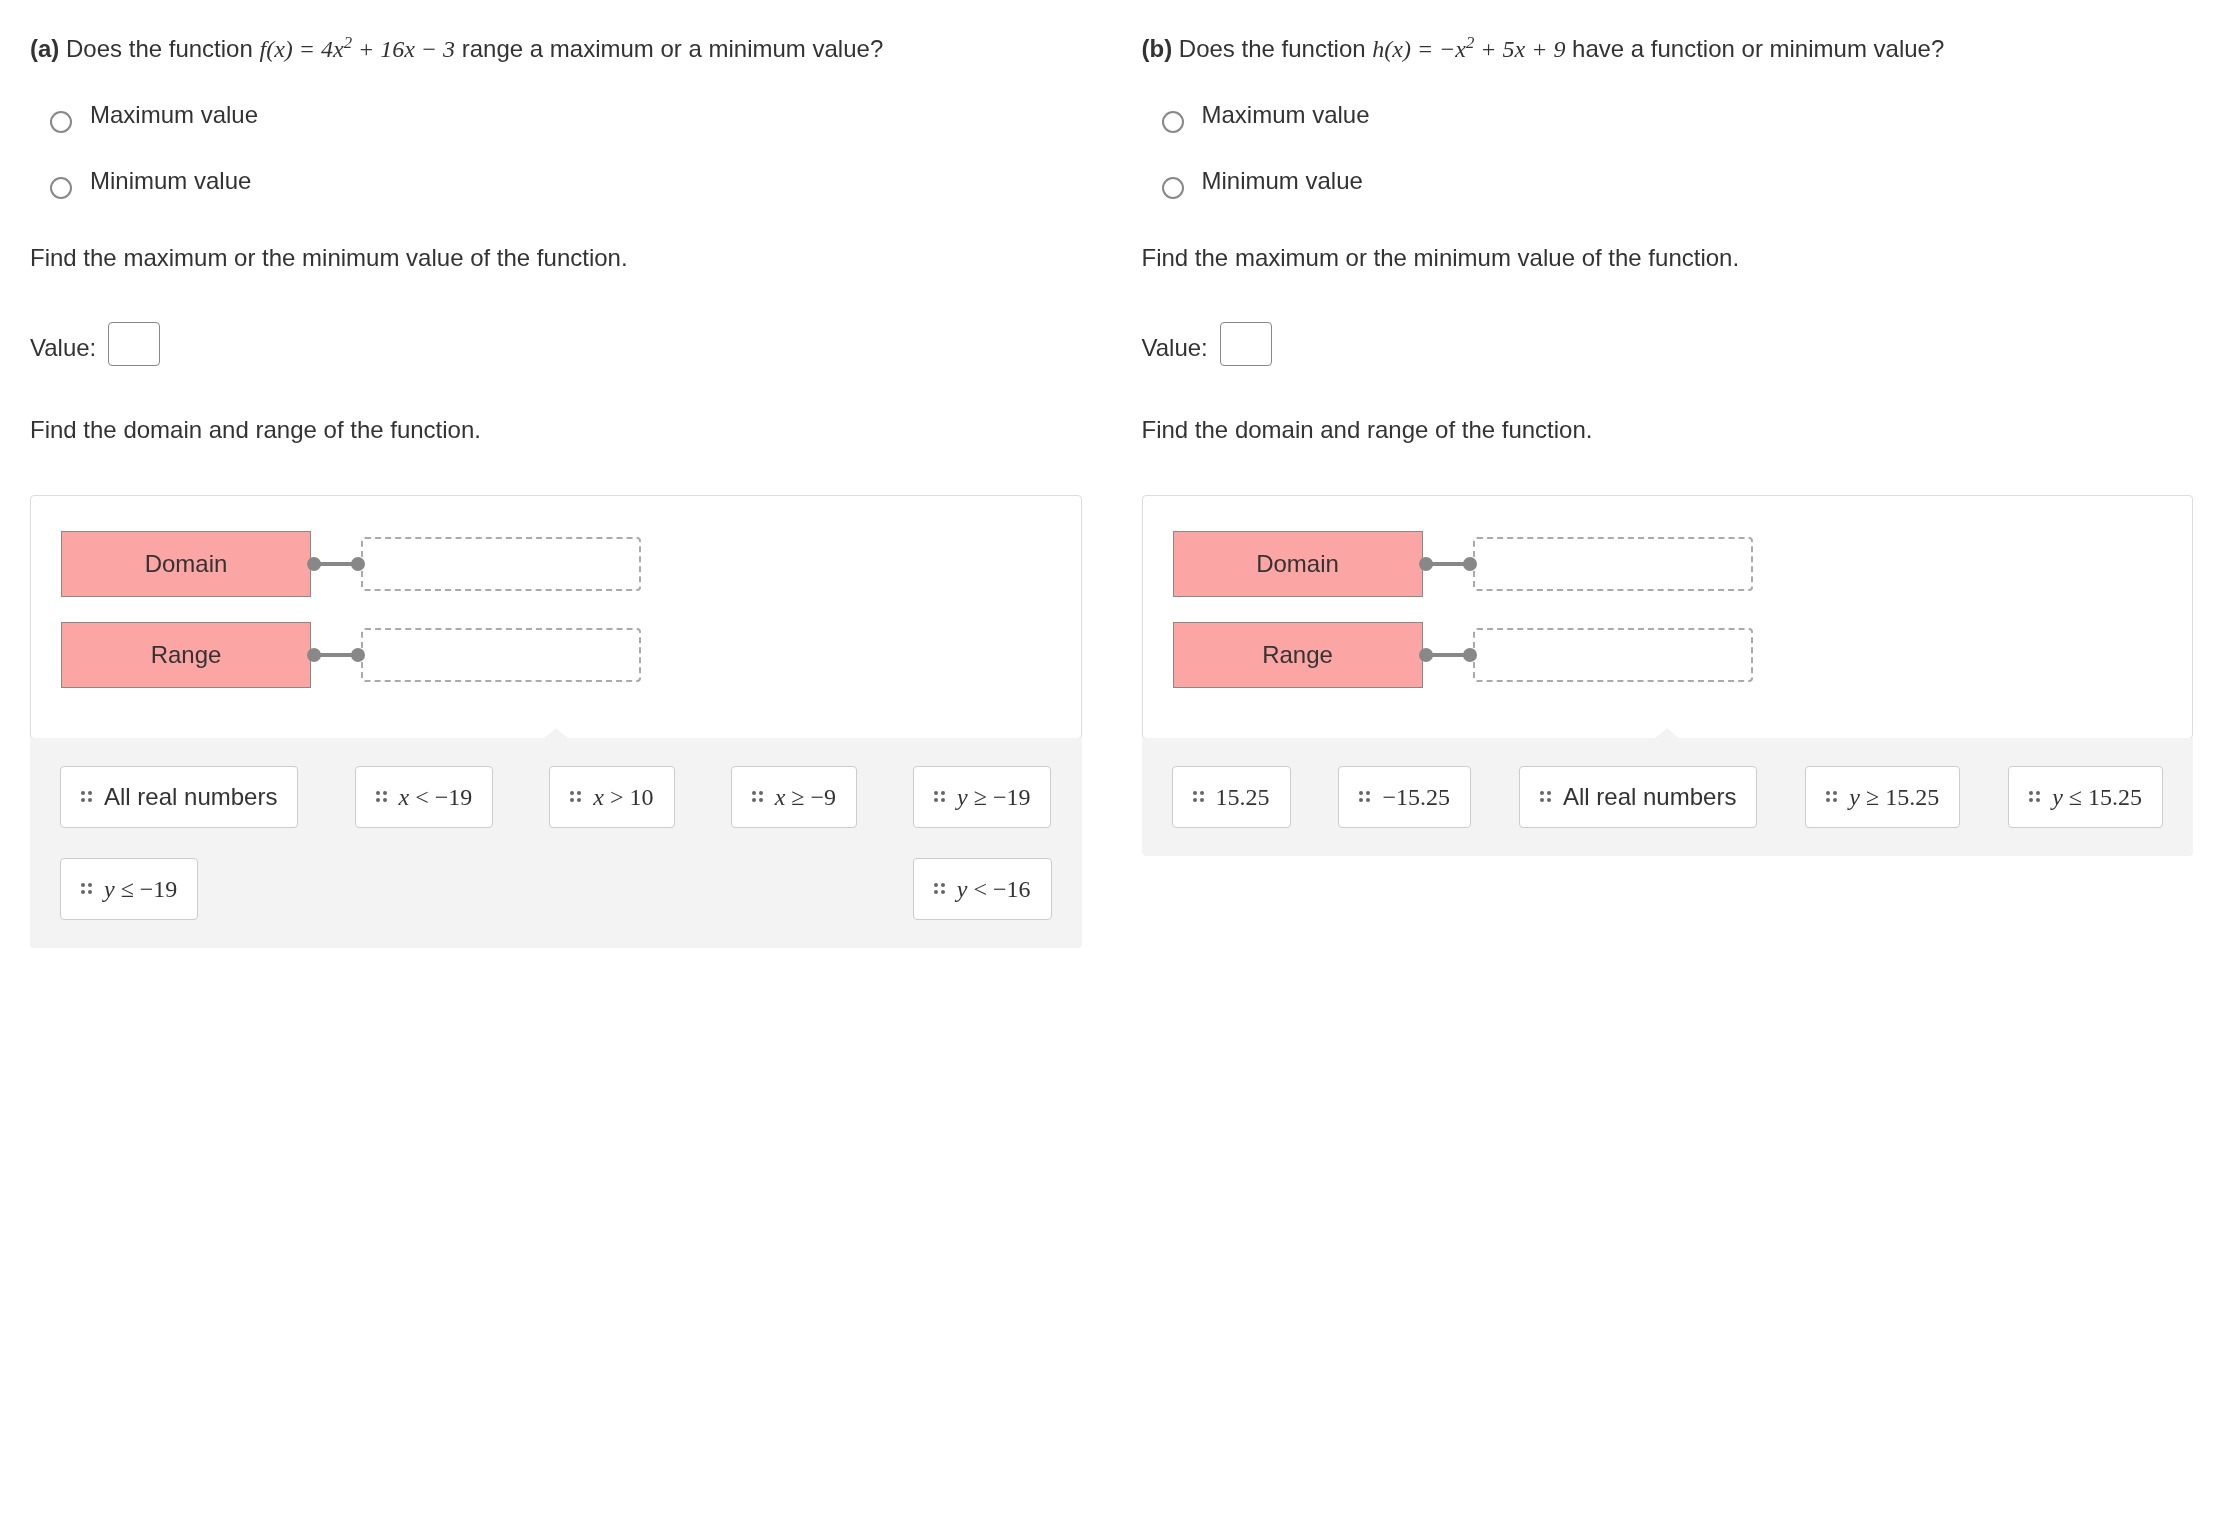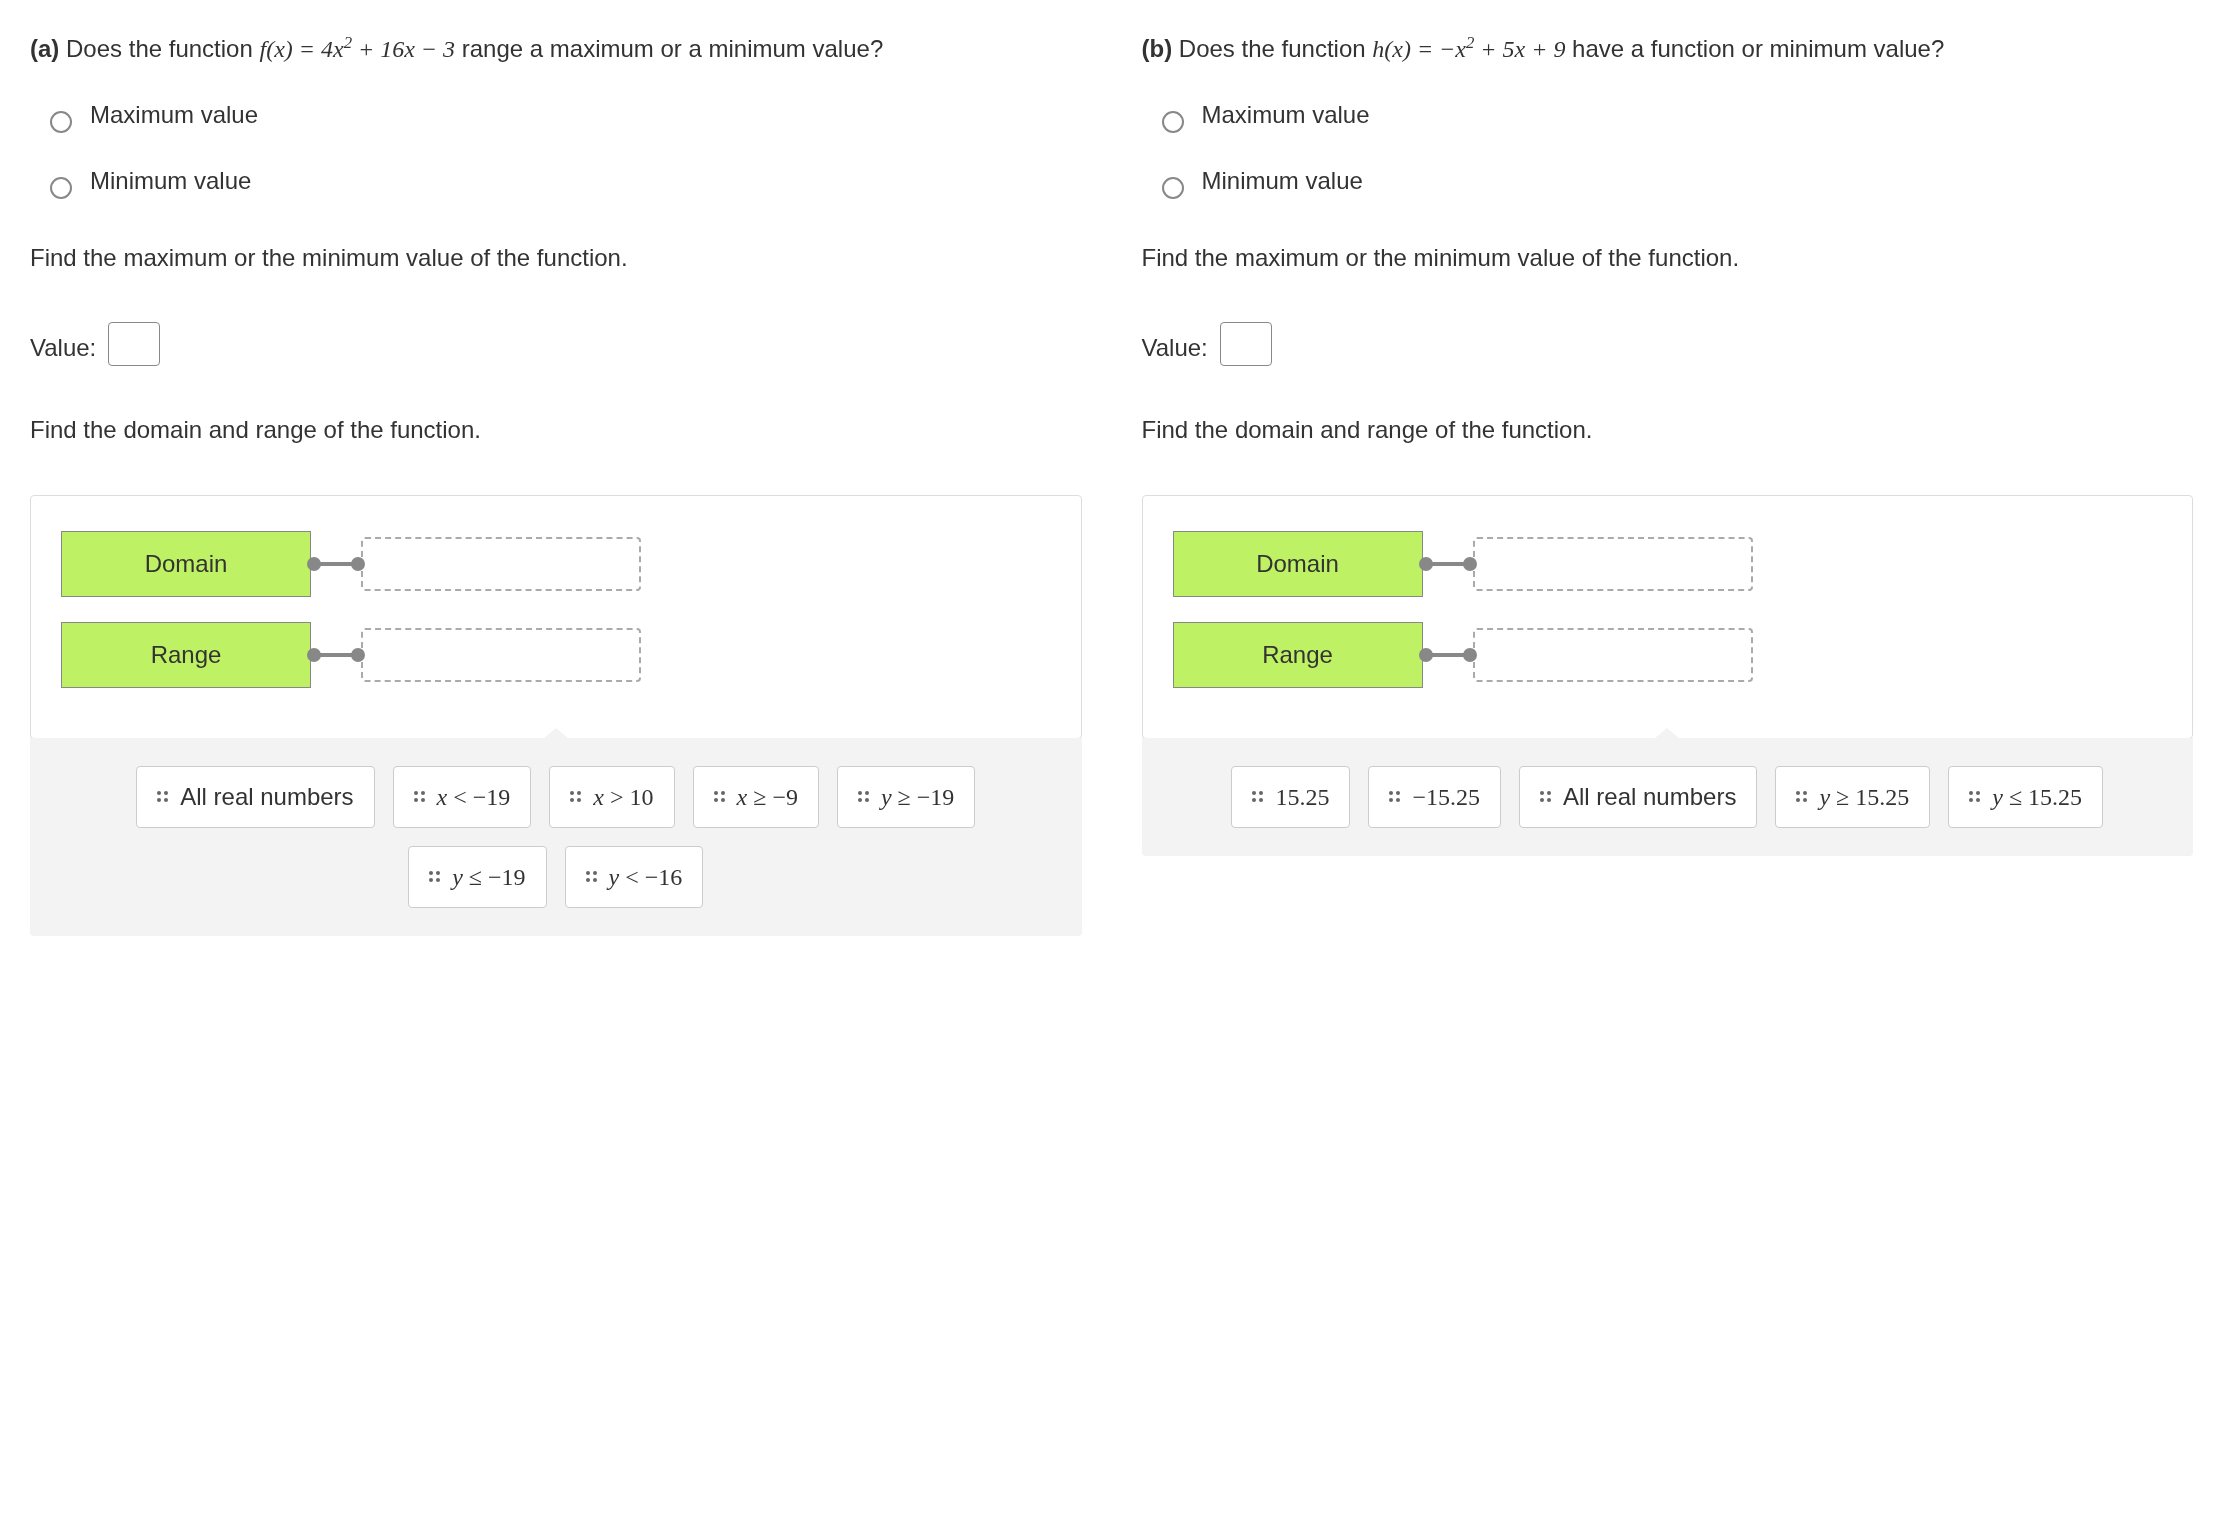--- a/index.html
+++ b/index.html
@@ -71,21 +71,21 @@
       display: flex;
       align-items: center;
       margin-bottom: 25px;
       gap: 0;
     }
     .drop-label {
       border: 1px solid #888;
       padding: 14px 0;
       width: 250px;
       text-align: center;
-      background: #bef264;
+      background: #fca5a5;
     }
     .connector {
       display: flex;
       align-items: center;
       width: 50px;
       height: 20px;
       position: relative;
     }
     .connector::before {
       content: '';
@@ -140,22 +140,22 @@
       transform: translateX(-50%);
       width: 0;
       height: 0;
       border-left: 12px solid transparent;
       border-right: 12px solid transparent;
       border-bottom: 10px solid #f3f3f3;
     }
     .chip-row {
       display: flex;
       flex-wrap: wrap;
-      gap: 18px;
-      justify-content: center;
+      gap: 30px;
+      justify-content: space-between;
     }
     .chip {
       background: #fff;
       border: 1px solid #ccc;
       border-radius: 4px;
       padding: 12px 20px;
       display: flex;
       align-items: center;
       gap: 12px;
       cursor: move;

